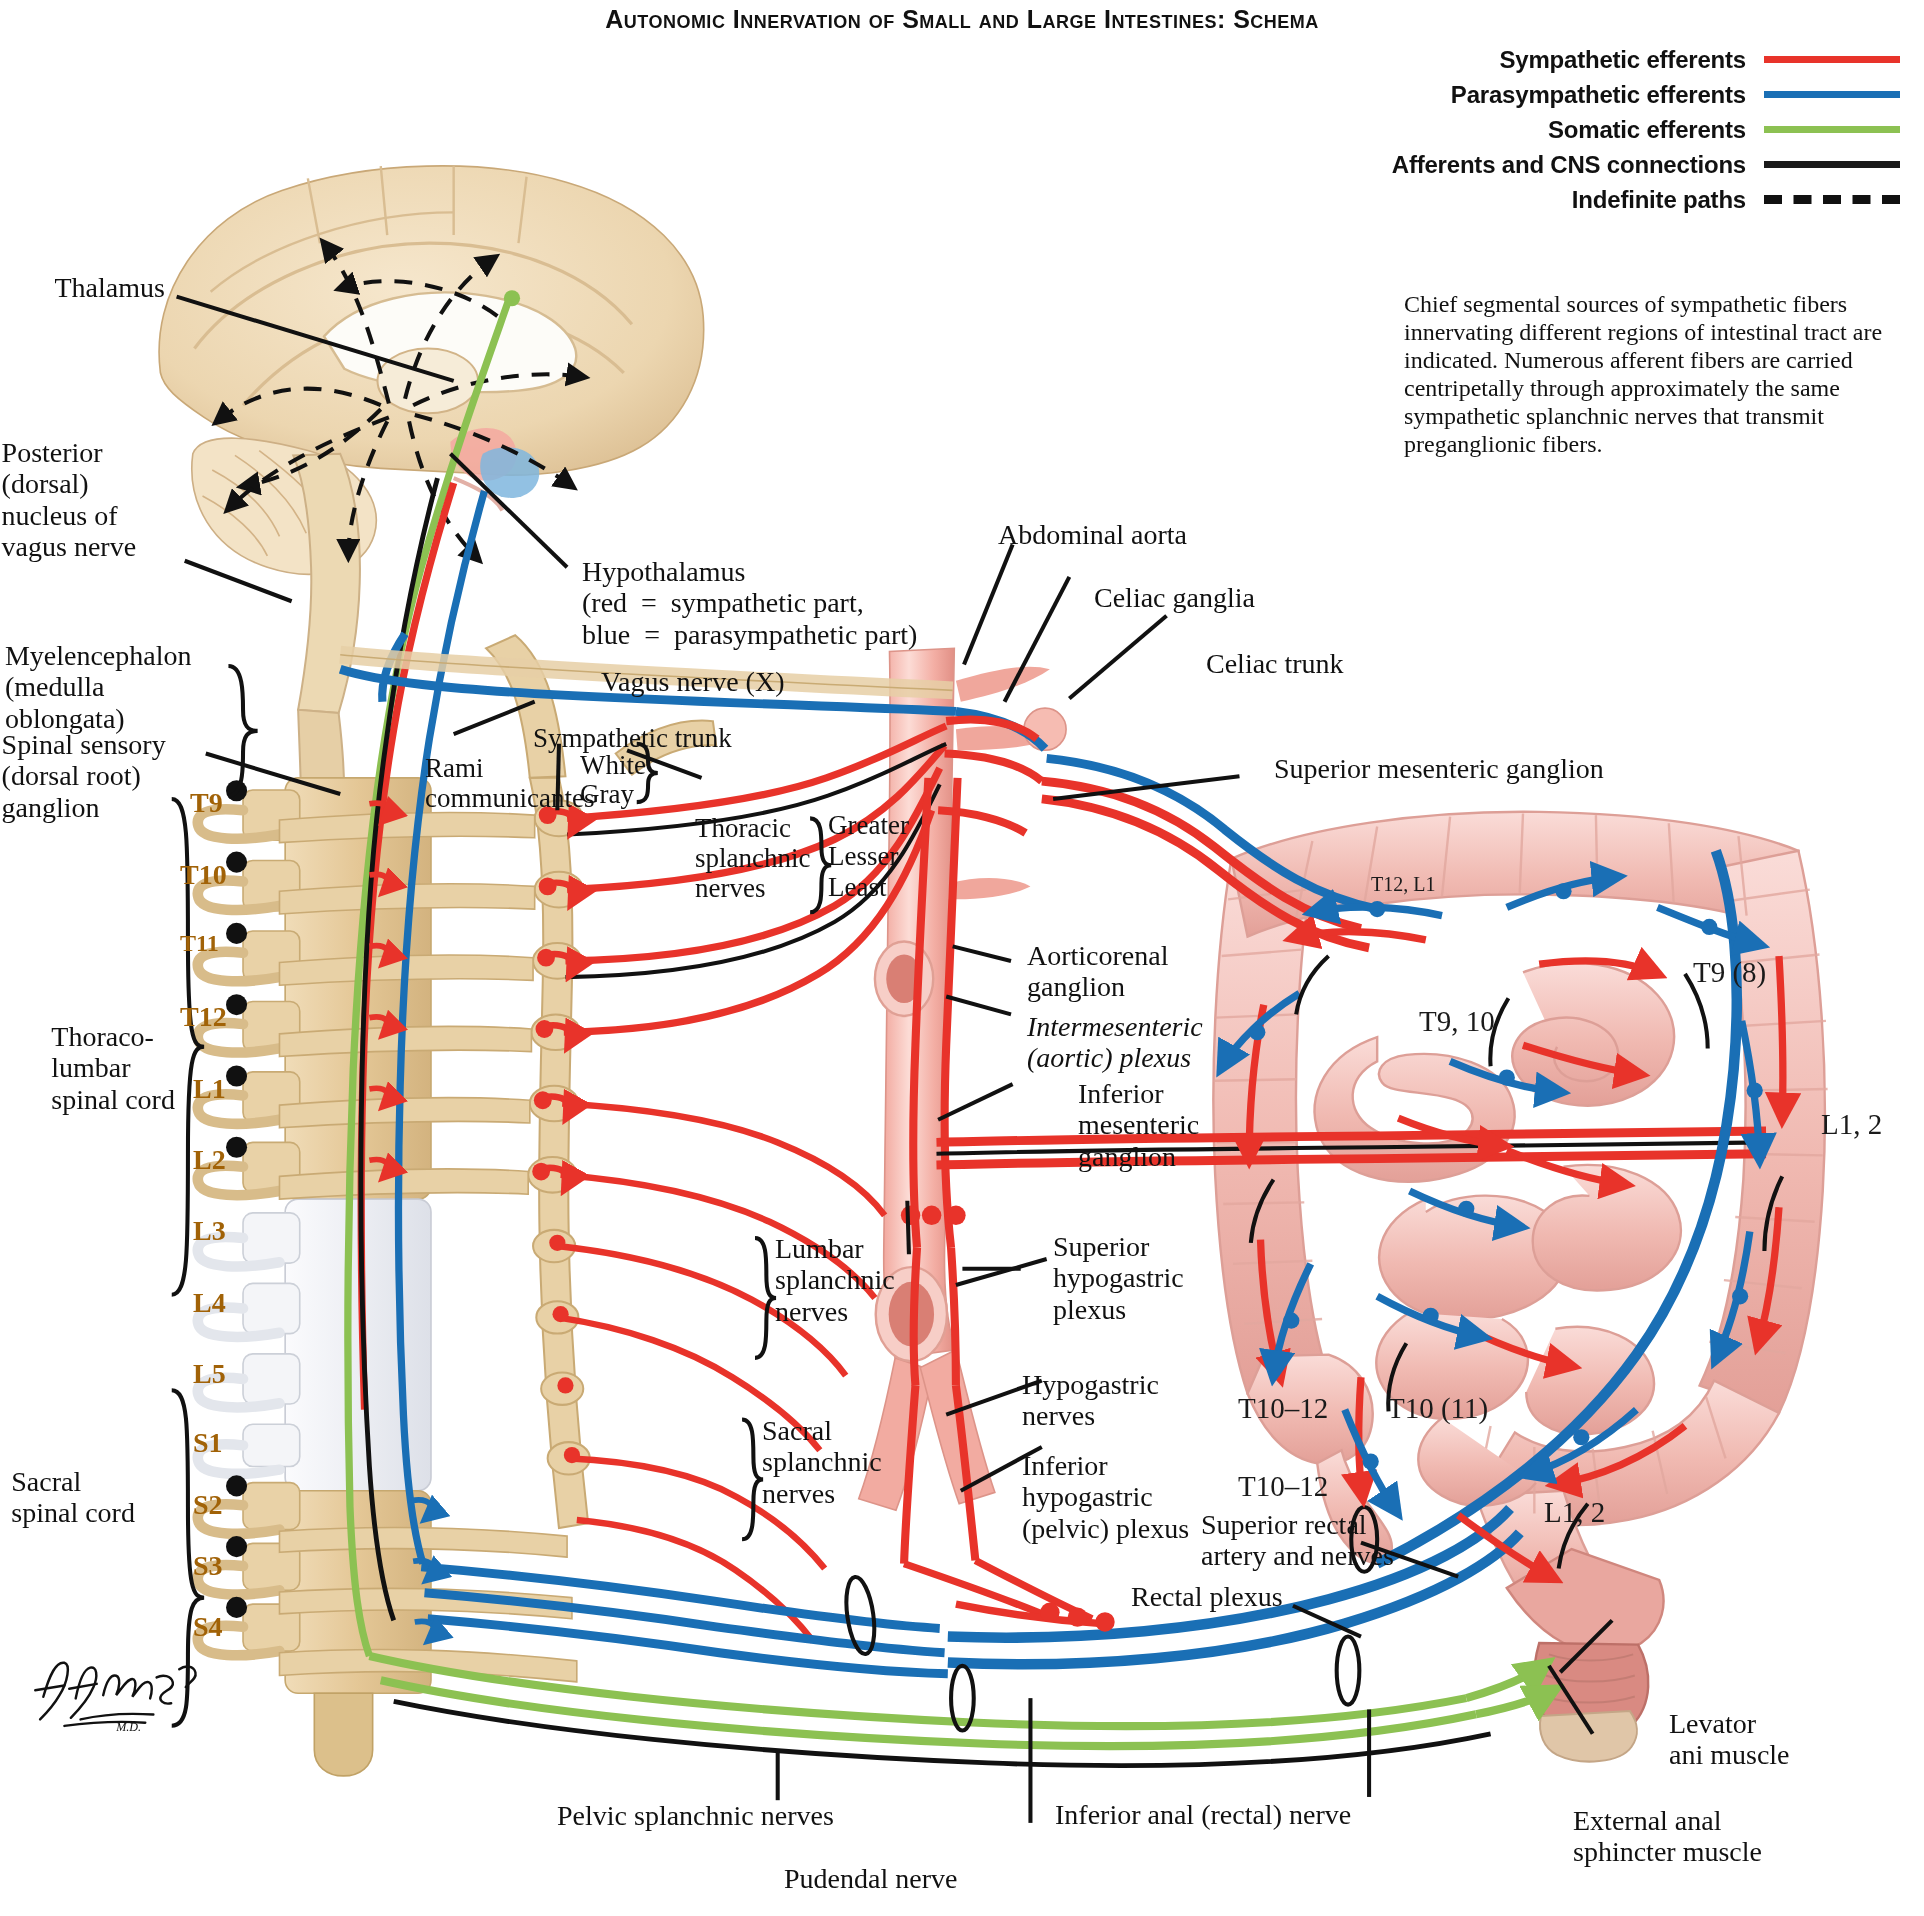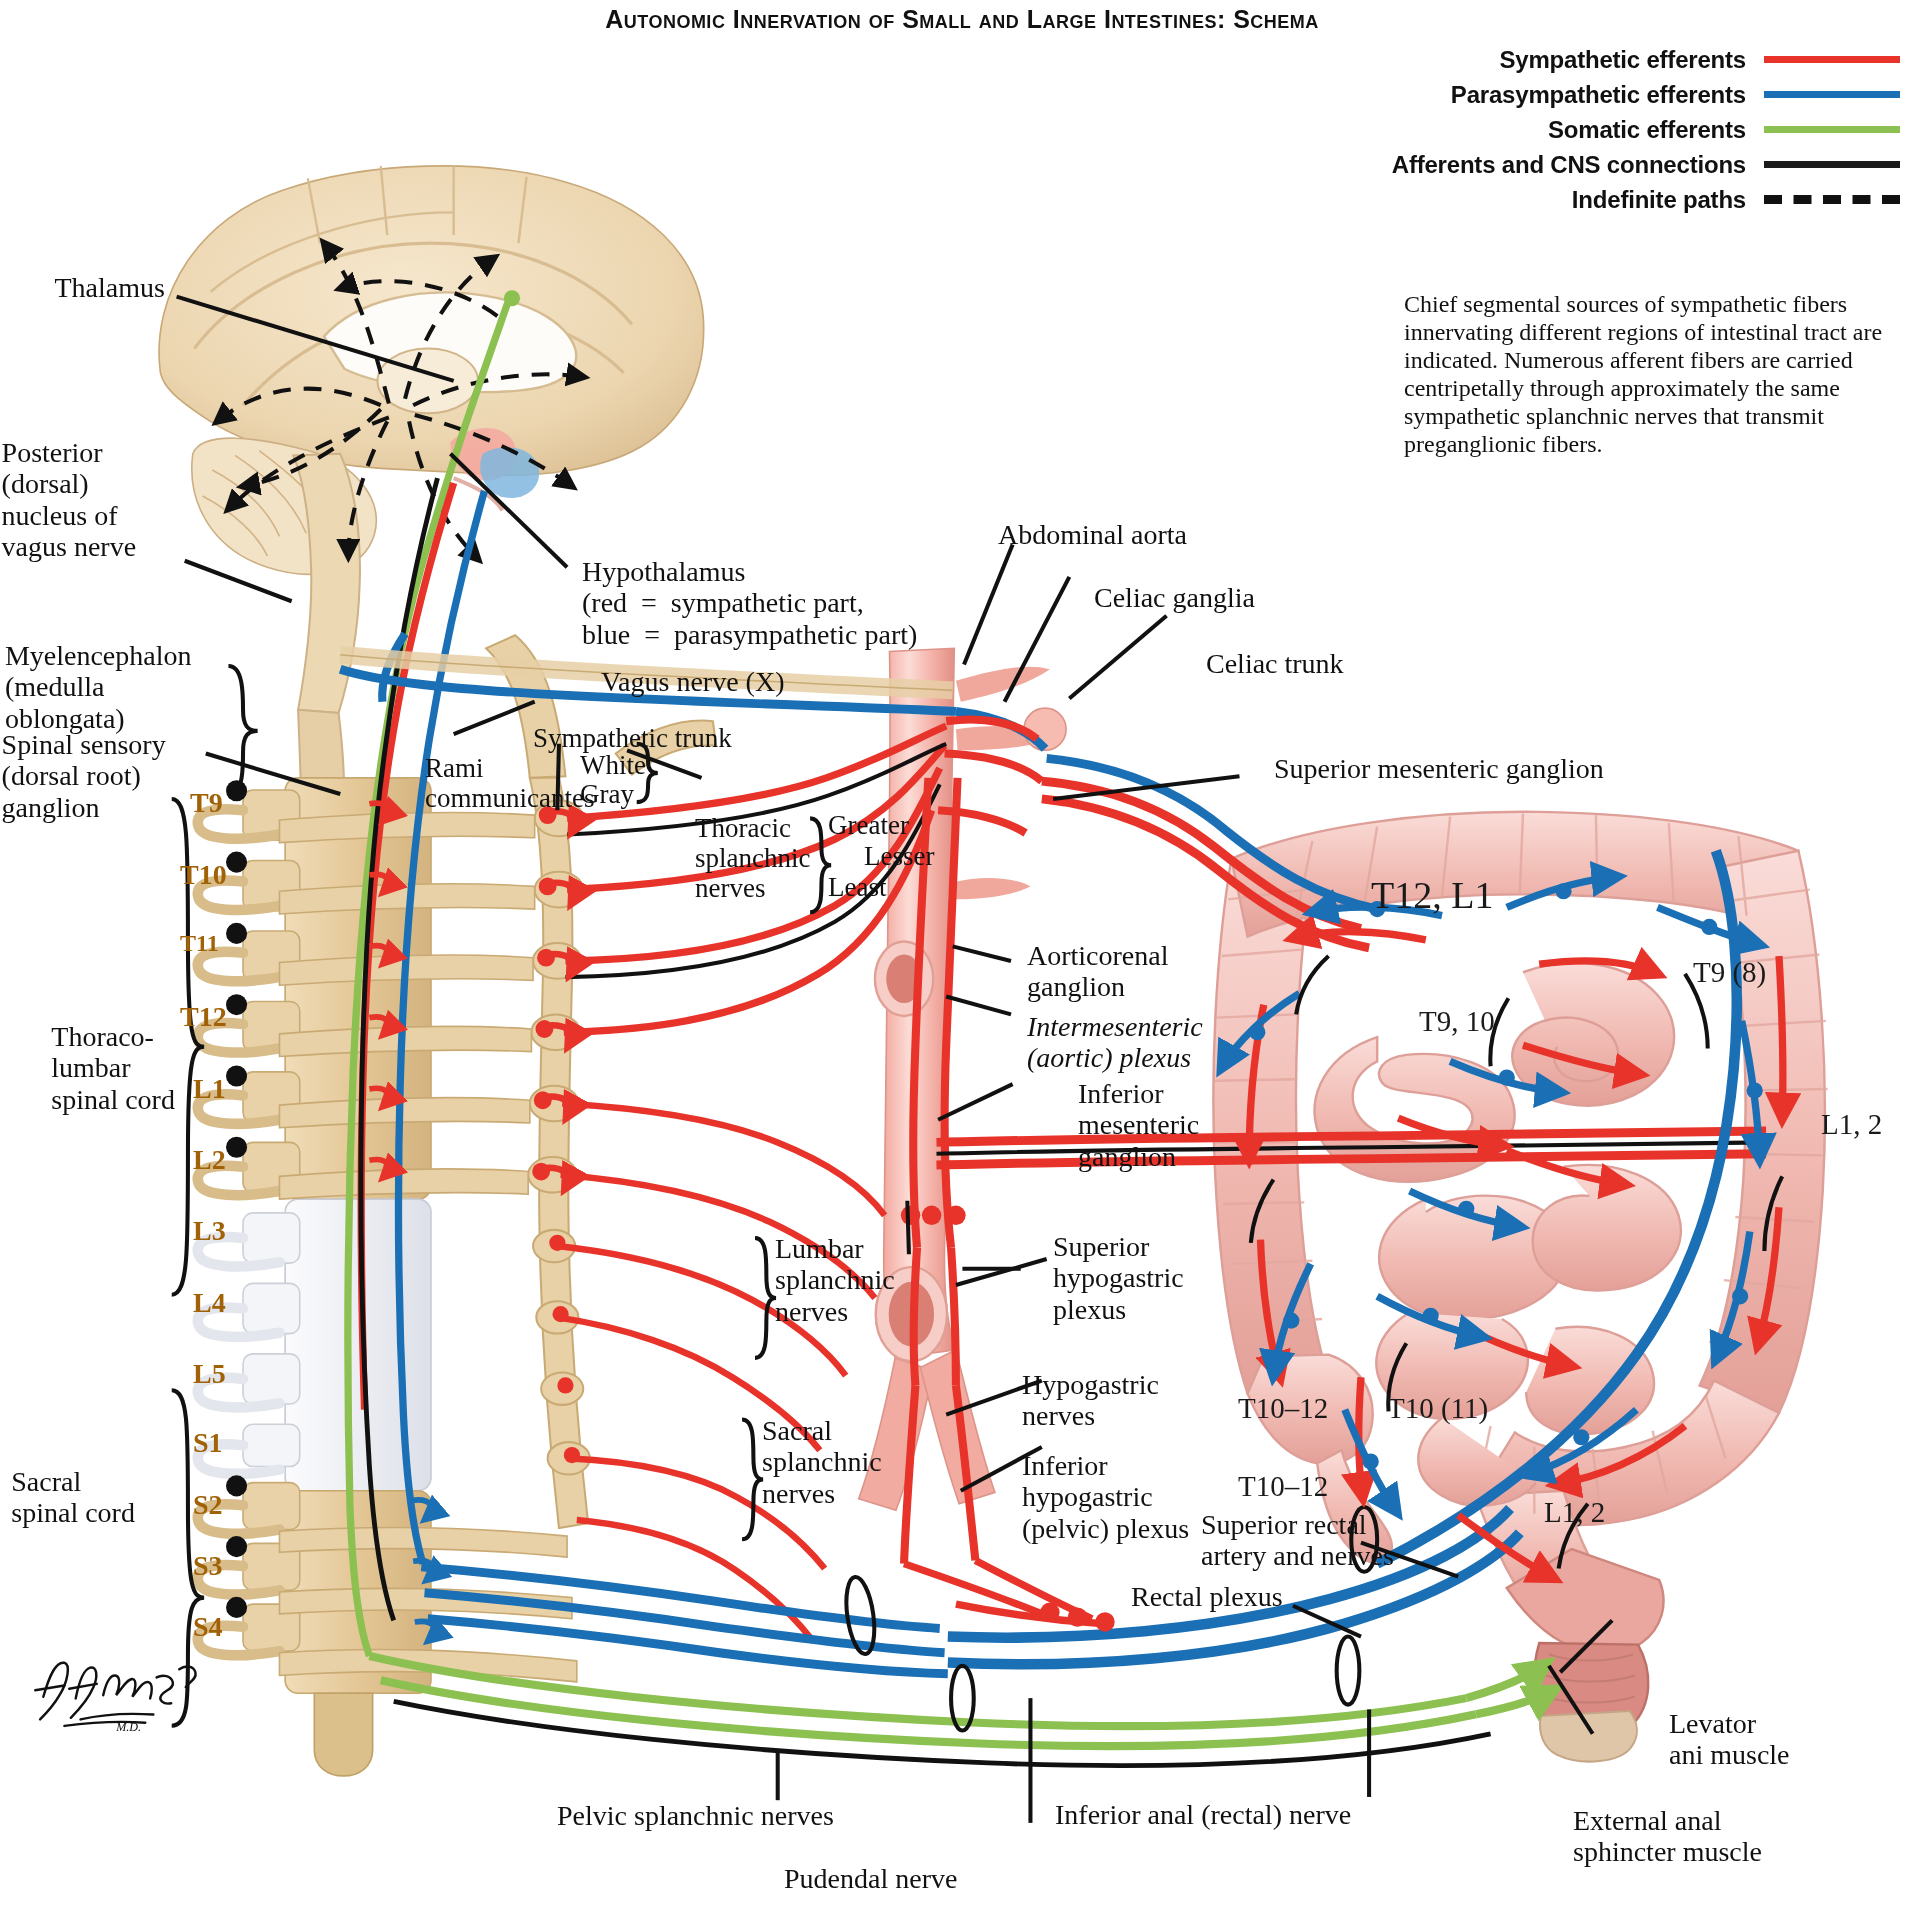--- a/index.html
+++ b/index.html
@@ -661,21 +661,21 @@
   <div class="lbl" style="left:533px;top:723px;font-size:27px;">Sympathetic trunk</div>
 
   <div class="lbl" style="left:580px;top:750px;font-size:27px;">White</div>
   <div class="lbl" style="left:580px;top:779px;font-size:27px;">Gray</div>
 
   <div class="lbl" style="left:695px;top:813px;font-size:27px;">Thoracic
 splanchnic
 nerves</div>
 
   <div class="lbl" style="left:828px;top:810px;font-size:27px;">Greater</div>
-  <div class="lbl" style="left:828px;top:841px;font-size:27px;margin-left:36px;">Lesser</div>
+  <div class="lbl" style="left:828px;top:841px;font-size:27px;">Lesser</div>
   <div class="lbl" style="left:828px;top:872px;font-size:27px;">Least</div>
 
   <div class="lbl" style="left:998px;top:519px;font-size:28px;">Abdominal aorta</div>
 
   <div class="lbl" style="left:1094px;top:582px;font-size:28px;">Celiac ganglia</div>
 
   <div class="lbl" style="left:1206px;top:648px;font-size:28px;">Celiac trunk</div>
 
   <div class="lbl" style="left:1274px;top:753px;font-size:28px;">Superior mesenteric ganglion</div>
 
@@ -718,21 +718,21 @@
 
   <div class="lbl" style="left:1573px;top:1805px;font-size:28px;">External anal
 sphincter muscle</div>
 
   <div class="lbl" style="left:557px;top:1800px;font-size:28px;">Pelvic splanchnic nerves</div>
 
   <div class="lbl" style="left:784px;top:1863px;font-size:28px;">Pudendal nerve</div>
 
   <div class="lbl" style="left:1055px;top:1799px;font-size:28px;">Inferior anal (rectal) nerve</div>
 
-  <div class="gut-seg" style="left:1371px;top:873px;font-size:38px;text-align:center;">T12, L1</div>
+  <div class="gut-seg" style="left:1371px;top:873px;font-size:20px;text-align:center;">T12, L1</div>
   <div class="gut-seg" style="left:1693px;top:956px;font-size:29px;">T9 (8)</div>
   <div class="gut-seg" style="left:1419px;top:1005px;font-size:29px;">T9, 10</div>
   <div class="gut-seg" style="left:1821px;top:1108px;font-size:29px;">L1, 2</div>
   <div class="gut-seg" style="left:1238px;top:1392px;font-size:29px;">T10–12</div>
   <div class="gut-seg" style="left:1387px;top:1392px;font-size:29px;">T10 (11)</div>
   <div class="gut-seg" style="left:1238px;top:1470px;font-size:29px;">T10–12</div>
   <div class="gut-seg" style="left:1544px;top:1496px;font-size:29px;">L1, 2</div>
 
   <div id="sig">
     <svg viewBox="0 0 220 110" width="178" height="89">

